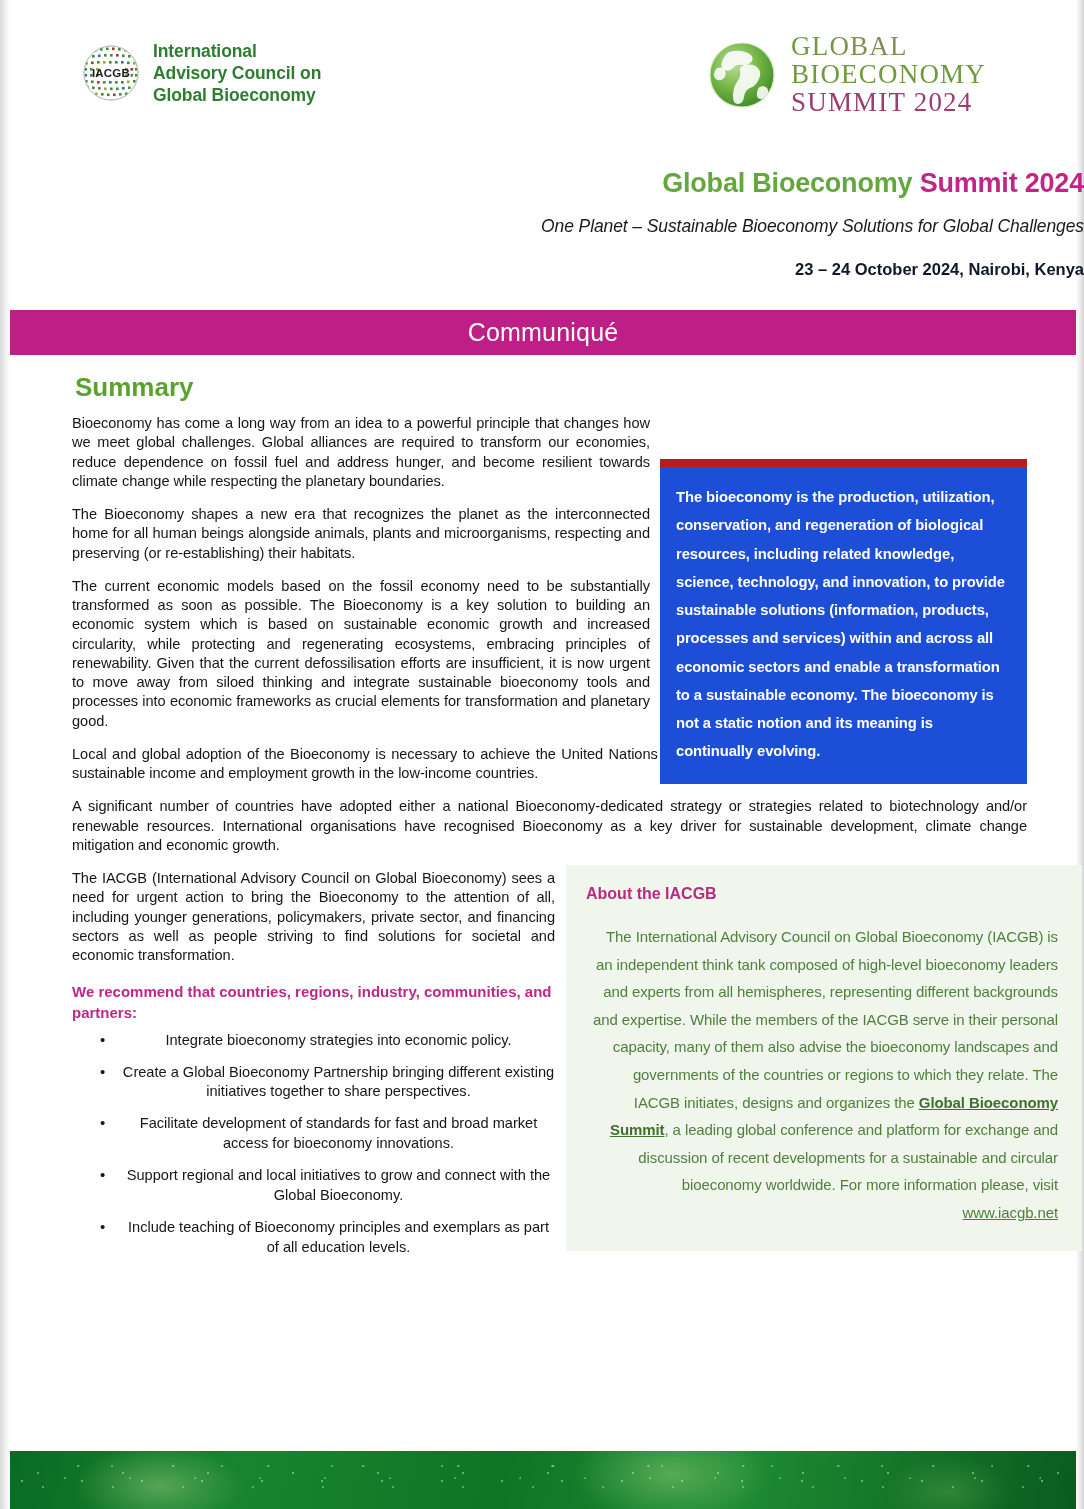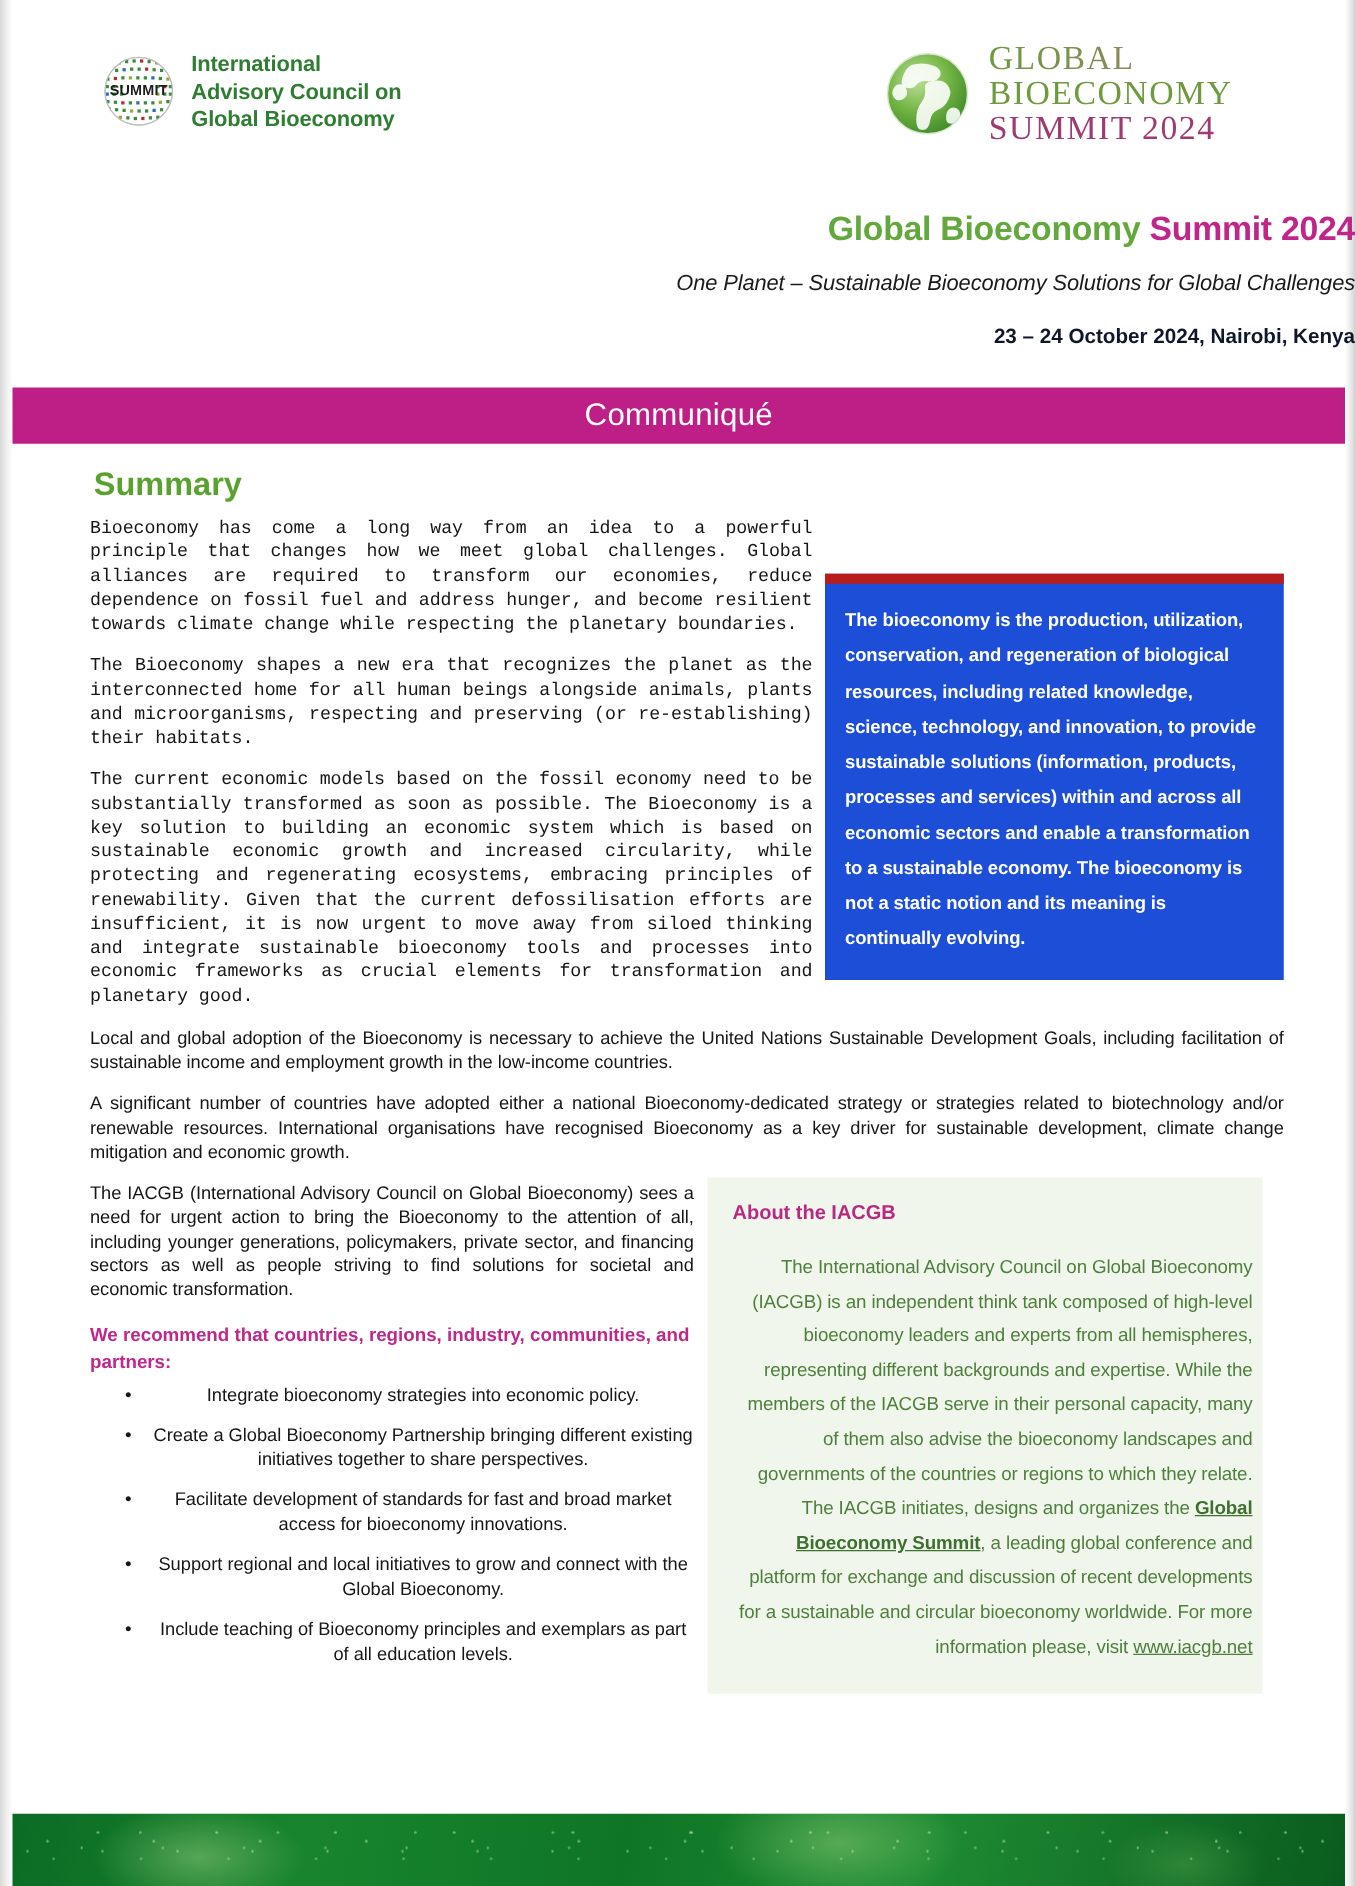--- a/index.html
+++ b/index.html
@@ -164,21 +164,21 @@
     margin: 0 0 11px 3px;
   }
   .para {
     font-size: 14.6px;
     line-height: 1.32;
     color: #161616;
     text-align: justify;
     margin: 0 0 14px 0;
     letter-spacing: -0.05px;
   }
-  .para.narrow { width: 578px; font-family: Liberation Mono, monospace; }
+  .para.narrow { width: 578px; }
   .para.full { width: 955px; }
 
   .green-box {
     position: absolute;
     left: 588px;
     top: 45px;
     width: 367px;
     background: #1d4ed8;
     padding: 16px 18px 18px 16px;
     box-sizing: border-box;
@@ -229,23 +229,23 @@
     left: 0;
     top: -1px;
     font-size: 15px;
     color: #161616;
   }
 
   .about-box {
     position: absolute;
     left: 494px;
     top: -4px;
-    width: 444px;
+    width: 516px;
     background: #f0f6ec;
-    padding: 20px 8px 24px 20px;
+    padding: 20px 24px 24px 20px;
     box-sizing: border-box;
   }
   .about-title {
     color: #b82a80;
     font-size: 16px;
     font-weight: bold;
     margin: 0 0 20px 0;
   }
   .about-body {
     color: #4f7f3c;
@@ -374,21 +374,21 @@
               <rect x="21" y="51" width="2.6" height="2.6"></rect>
                 <rect x="27" y="51.5" width="2.6" height="2.6"></rect>
               <rect x="33" y="51.5" width="2.6" height="2.6" fill="#b03030"></rect>
                 <rect x="39" y="51" width="2.6" height="2.6"></rect>
               <rect x="45" y="50.5" width="2.6" height="2.6"></rect>
                 <rect x="51" y="50" width="2.6" height="2.6"></rect>
             </g>
           </g>
           <circle cx="31" cy="31" r="27" fill="none" stroke="#bdbdbd" stroke-width="1"></circle>
         </svg>
-        <div class="iacgb-label">SUMMIT</div>
+        <div class="iacgb-label">IACGB</div>
       </div>
       <div class="iacgb-text">
         <div>International</div>
         <div>Advisory Council on</div>
         <div>Global Bioeconomy</div>
       </div>
     </div>
 
     <div class="logo-right">
       <div class="gbs-globe">

